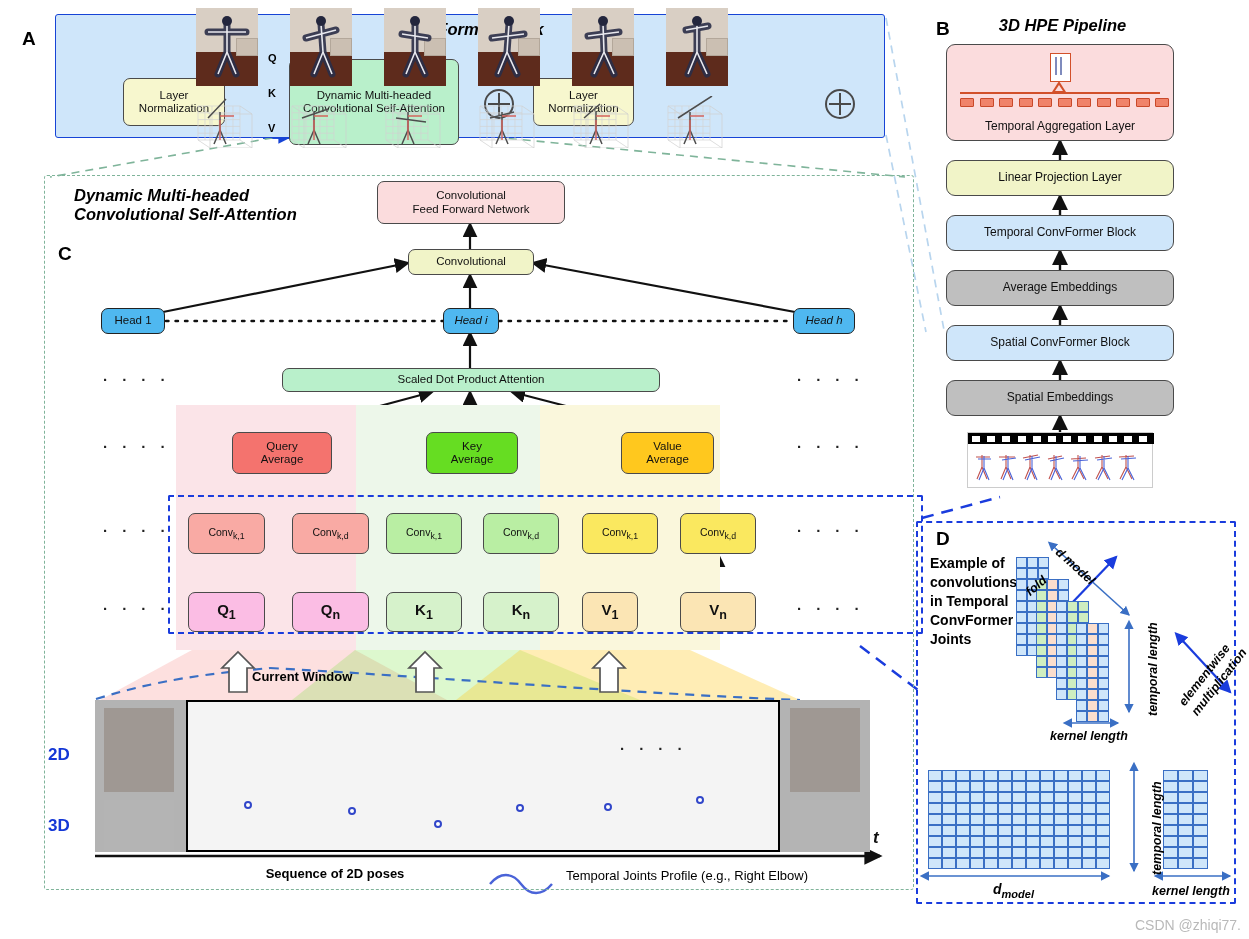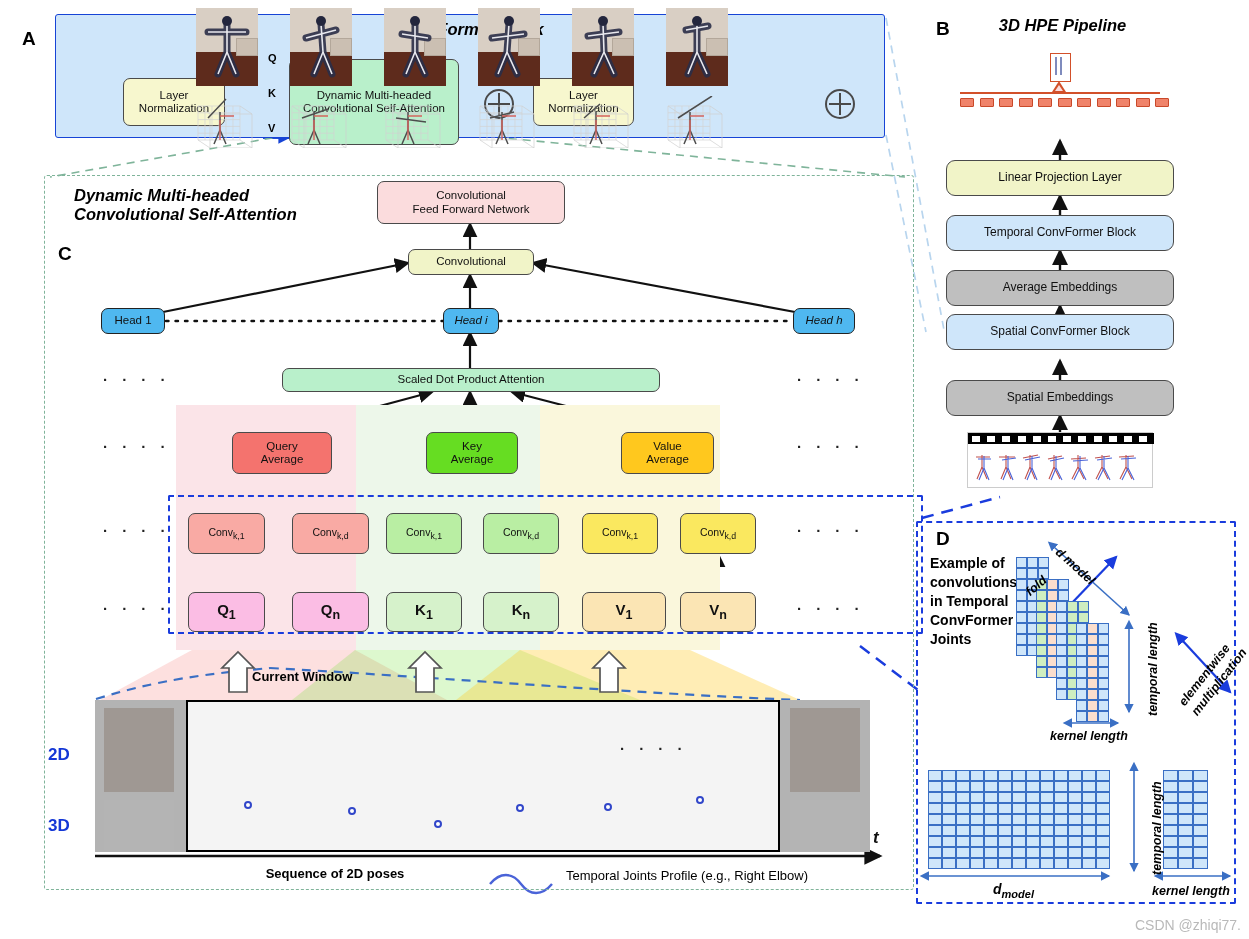--- a/index.html
+++ b/index.html
@@ -315,20 +315,23 @@
     <span style="white-space:pre-line">Layer
 Normalization</span>
   </div>
 
 
   <div class="plus" style="left:825px;top:89px;"></div>
 
   <div class="panel-letter" style="left:936px;top:18px;">B</div>
   <div class="panel-title" style="left:955px;top:16px;width:215px;">3D HPE Pipeline</div>
 
+  <div class="box b-box" id="tal-box" style="left:946px;top:44px;width:228px;height:97px;justify-content:flex-start;align-items:flex-end;">
+    <span class="tal-caption">Temporal Aggregation Layer</span>
+  </div>
 
   <div class="tal-fig" style="left:1050px;top:53px;width:19px;height:27px;"></div>
   <div class="abs" style="left:1055px;top:57px;width:2px;height:18px;background:#7f8bbd;"></div>
   <div class="abs" style="left:1060px;top:57px;width:2px;height:18px;background:#7f8bbd;"></div>
   <div class="tal-tri" style="left:1052px;top:81px;"></div>
   <div class="tal-tri-in" style="left:1055px;top:85px;"></div>
   <div class="tal-line" style="left:960px;top:92px;width:200px;"></div>
   <div id="tal-dashes">
       <div class="tal-dash" style="left: 960px; top: 98px;"></div>
       <div class="tal-dash" style="left: 979.5px; top: 98px;"></div>
@@ -345,21 +348,21 @@
 
   <div class="box b-box" style="left:946px;top:215px;width:228px;height:36px;background:#cfe6fa;">
     <span>Temporal ConvFormer Block</span>
   </div>
   <div class="box b-box" style="left:946px;top:160px;width:228px;height:36px;background:#f1f4c8;">
     <span>Linear Projection Layer</span>
   </div>
   <div class="box b-box" style="left:946px;top:270px;width:228px;height:36px;background:#bfbfbf;">
     <span>Average Embeddings</span>
   </div>
-  <div class="box b-box" style="left:946px;top:314px;width:228px;height:36px;background:#cfe6fa;">
+  <div class="box b-box" style="left:946px;top:325px;width:228px;height:36px;background:#cfe6fa;">
     <span>Spatial ConvFormer Block</span>
   </div>
   <div class="box b-box" style="left:946px;top:380px;width:228px;height:36px;background:#bfbfbf;">
     <span>Spatial Embeddings</span>
   </div>
 
   <div class="abs" id="filmstrip">
     <div class="film-bar" style="top:0;"></div>
     <svg width="186" height="56" style="left:0;top:0;">
       <g stroke="#c0504d" stroke-width="1.1" fill="none">
@@ -468,21 +471,21 @@
   </div>
   <div class="box c-box" style="left:292px;top:592px;width:77px;height:40px;background:#fbbde4;font-size:15px;font-weight:bold;">
     <span><span>Q</span><sub>n</sub></span>
   </div>
   <div class="box c-box" style="left:386px;top:592px;width:76px;height:40px;background:#d6f2cb;font-size:15px;font-weight:bold;">
     <span><span>K</span><sub>1</sub></span>
   </div>
   <div class="box c-box" style="left:483px;top:592px;width:76px;height:40px;background:#d6f2cb;font-size:15px;font-weight:bold;">
     <span><span>K</span><sub>n</sub></span>
   </div>
-  <div class="box c-box" style="left:582px;top:592px;width:84px;height:40px;background:#fbe5b4;font-size:15px;font-weight:bold;text-align:right;">
+  <div class="box c-box" style="left:582px;top:592px;width:56px;height:40px;background:#fbe5b4;font-size:15px;font-weight:bold;text-align:right;">
     <span><span>V</span><sub>1</sub></span>
   </div>
   <div class="box c-box" style="left:680px;top:592px;width:76px;height:40px;background:#fbe5b4;font-size:15px;font-weight:bold;">
     <span><span>V</span><sub>n</sub></span>
   </div>
 
   <div class="dotsrow" style="left:103px;top:371px;">· · · ·</div>
   <div class="dotsrow" style="left:103px;top:438px;">· · · ·</div>
   <div class="dotsrow" style="left:103px;top:522px;">· · · ·</div>
   <div class="dotsrow" style="left:103px;top:600px;">· · · ·</div>

